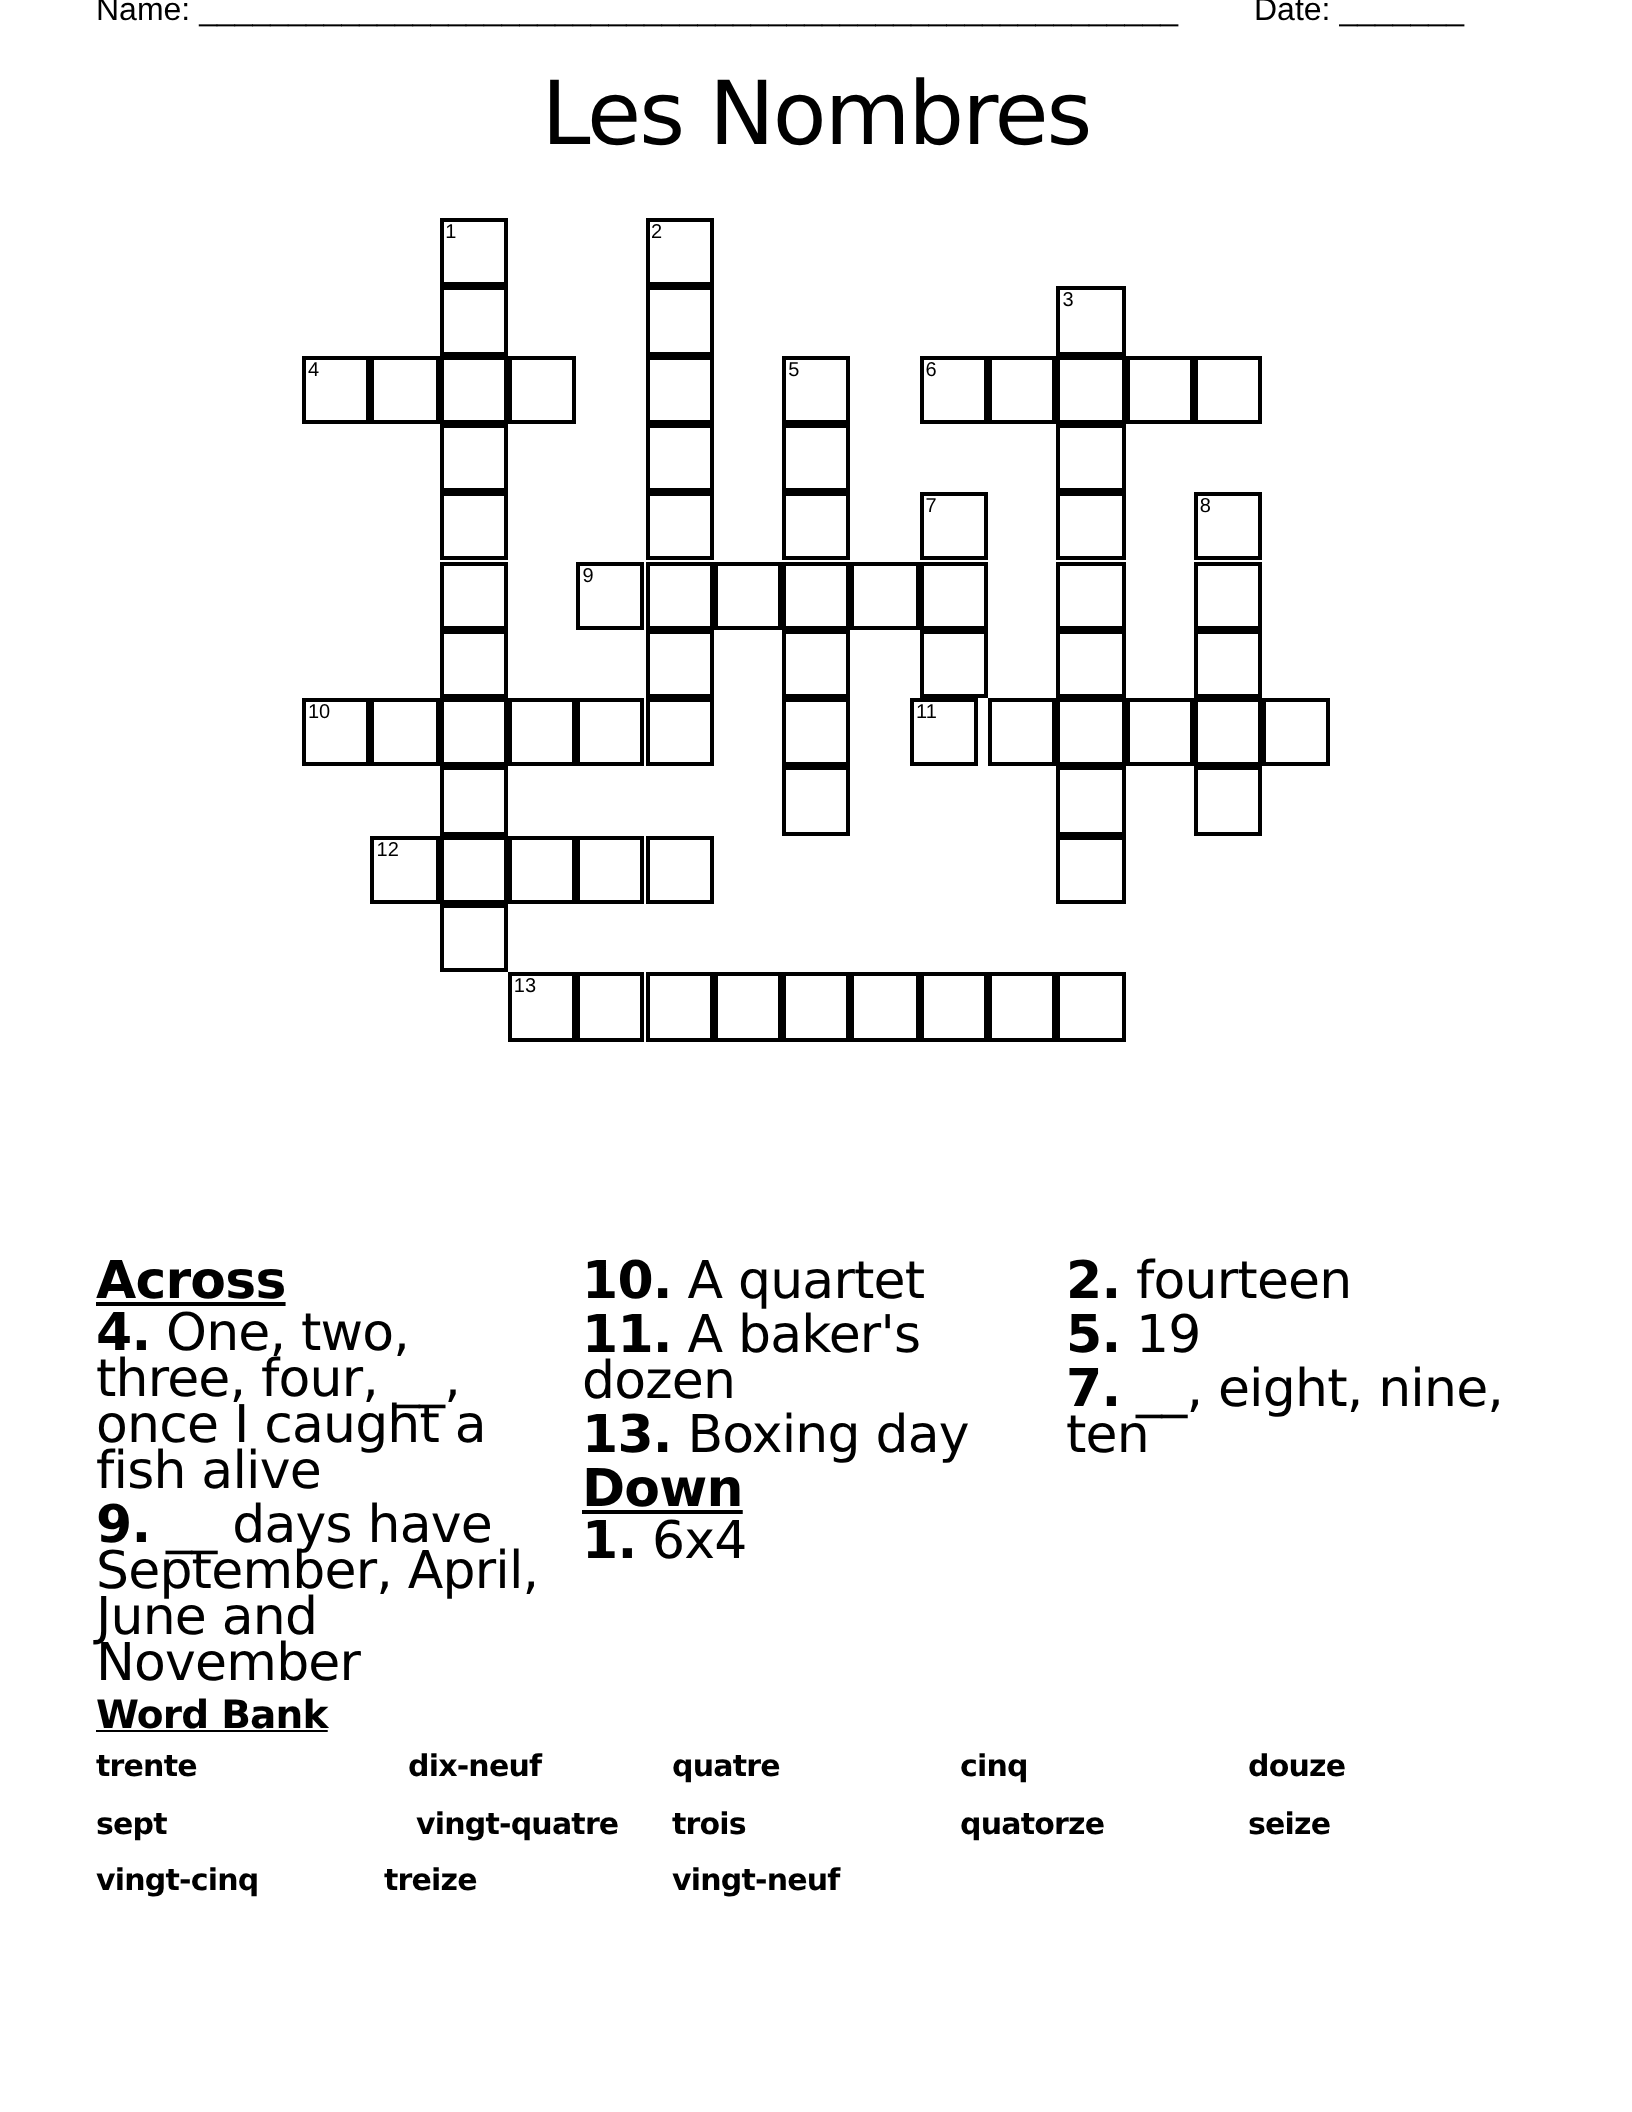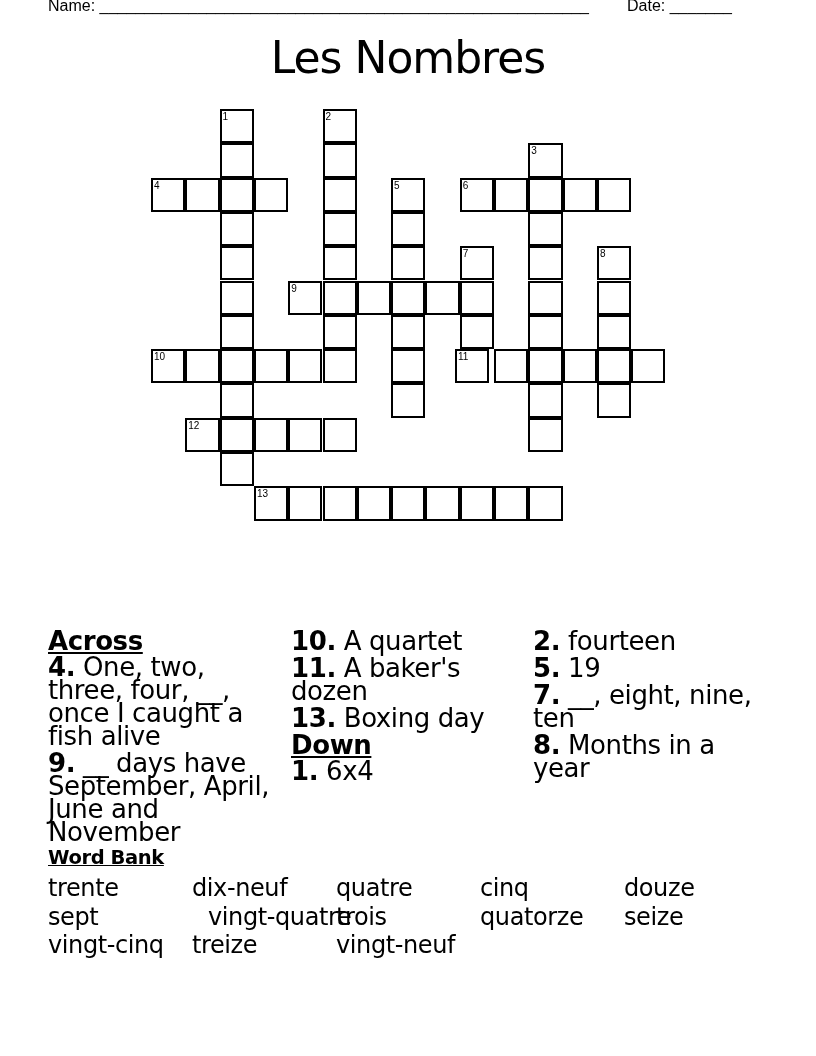--- a/index.html
+++ b/index.html
@@ -12,21 +12,21 @@
   .cell { position: absolute; width: 34.3px; height: 34.3px; box-sizing: border-box; border: 2px solid #000; background: #fff; margin-left: -1px; margin-top: -1px; }
   .cell .num { position: absolute; left: 1px; top: 0px; font-family: "Liberation Sans", sans-serif; font-size: 10px; line-height: 11px; }
   .clues { position: absolute; top: 630px; font-family: "DejaVu Sans", sans-serif; font-size: 26px; line-height: 23px; letter-spacing: -0.4px; }
   #col1 { left: 48px; width: 230px; }
   #col2 { left: 291px; width: 235px; }
   #col3 { left: 533px; width: 230px; }
   .clue { margin-bottom: 4px; }
   .clue b { font-weight: bold; }
   .section-head { font-weight: bold; text-decoration: underline; margin-bottom: 3px; }
   .wb-head { position: absolute; top: 846px; left: 48px; font-family: "DejaVu Sans", sans-serif; font-size: 19.5px; font-weight: bold; text-decoration: underline; letter-spacing: -0.4px; }
-  .wb-word { position: absolute; font-family: "DejaVu Sans", sans-serif; font-size: 24px; letter-spacing: -0.4px; }
+  .wb-word { position: absolute; font-family: "DejaVu Sans", sans-serif; font-size: 15px; letter-spacing: -0.4px; font-weight: bold; }
 </style>
 </head>
 <body>
 
 <div id="name-line" class="header-line">Name: _______________________________________________________</div>
 <div id="date-line" class="header-line">Date: _______</div>
 
 <div class="title">Les Nombres</div>
 
 <div id="grid">
@@ -143,27 +143,26 @@
   <div class="clue"><b>11.</b><span> A baker's dozen</span></div>
   <div class="clue"><b>13.</b><span> Boxing day</span></div>
   <div class="section-head">Down</div>
   <div class="clue"><b>1.</b><span> 6x4</span></div>
 </div>
 
 <div id="col3" class="clues">
   <div class="clue"><b>2.</b><span> fourteen</span></div>
   <div class="clue"><b>5.</b><span> 19</span></div>
   <div class="clue"><b>7.</b><span> __, eight, nine, ten</span></div>
-  <div class="clue"><b>8.</b><span> Months in a year</span></div>
 </div>
 
 <div class="wb-head">Word Bank</div>
 
 <div class="wb-word" style="left:48px;top:874px">trente</div>
-<div class="wb-word" style="left:192px;top:874px">dix-neuf</div>
+<div class="wb-word" style="left:204px;top:874px">dix-neuf</div>
 <div class="wb-word" style="left:336px;top:874px">quatre</div>
 <div class="wb-word" style="left:480px;top:874px">cinq</div>
 <div class="wb-word" style="left:624px;top:874px">douze</div>
 
 <div class="wb-word" style="left:48px;top:903px">sept</div>
 <div class="wb-word" style="left:208px;top:903px">vingt-quatre</div>
 <div class="wb-word" style="left:336px;top:903px">trois</div>
 <div class="wb-word" style="left:480px;top:903px">quatorze</div>
 <div class="wb-word" style="left:624px;top:903px">seize</div>
 

